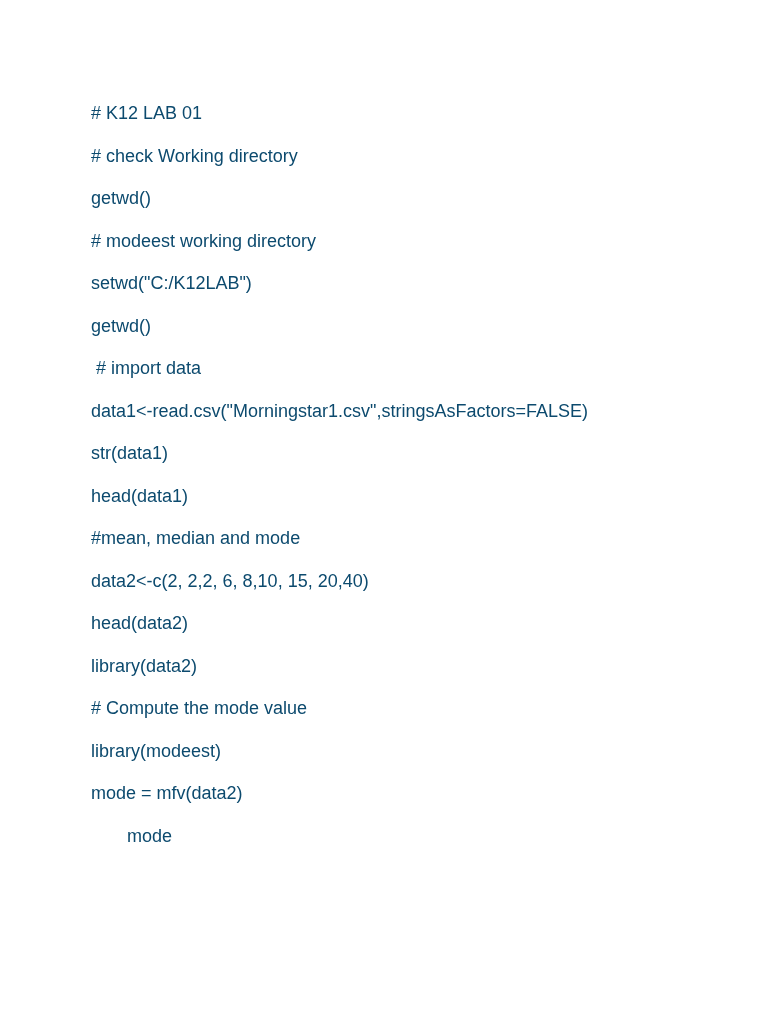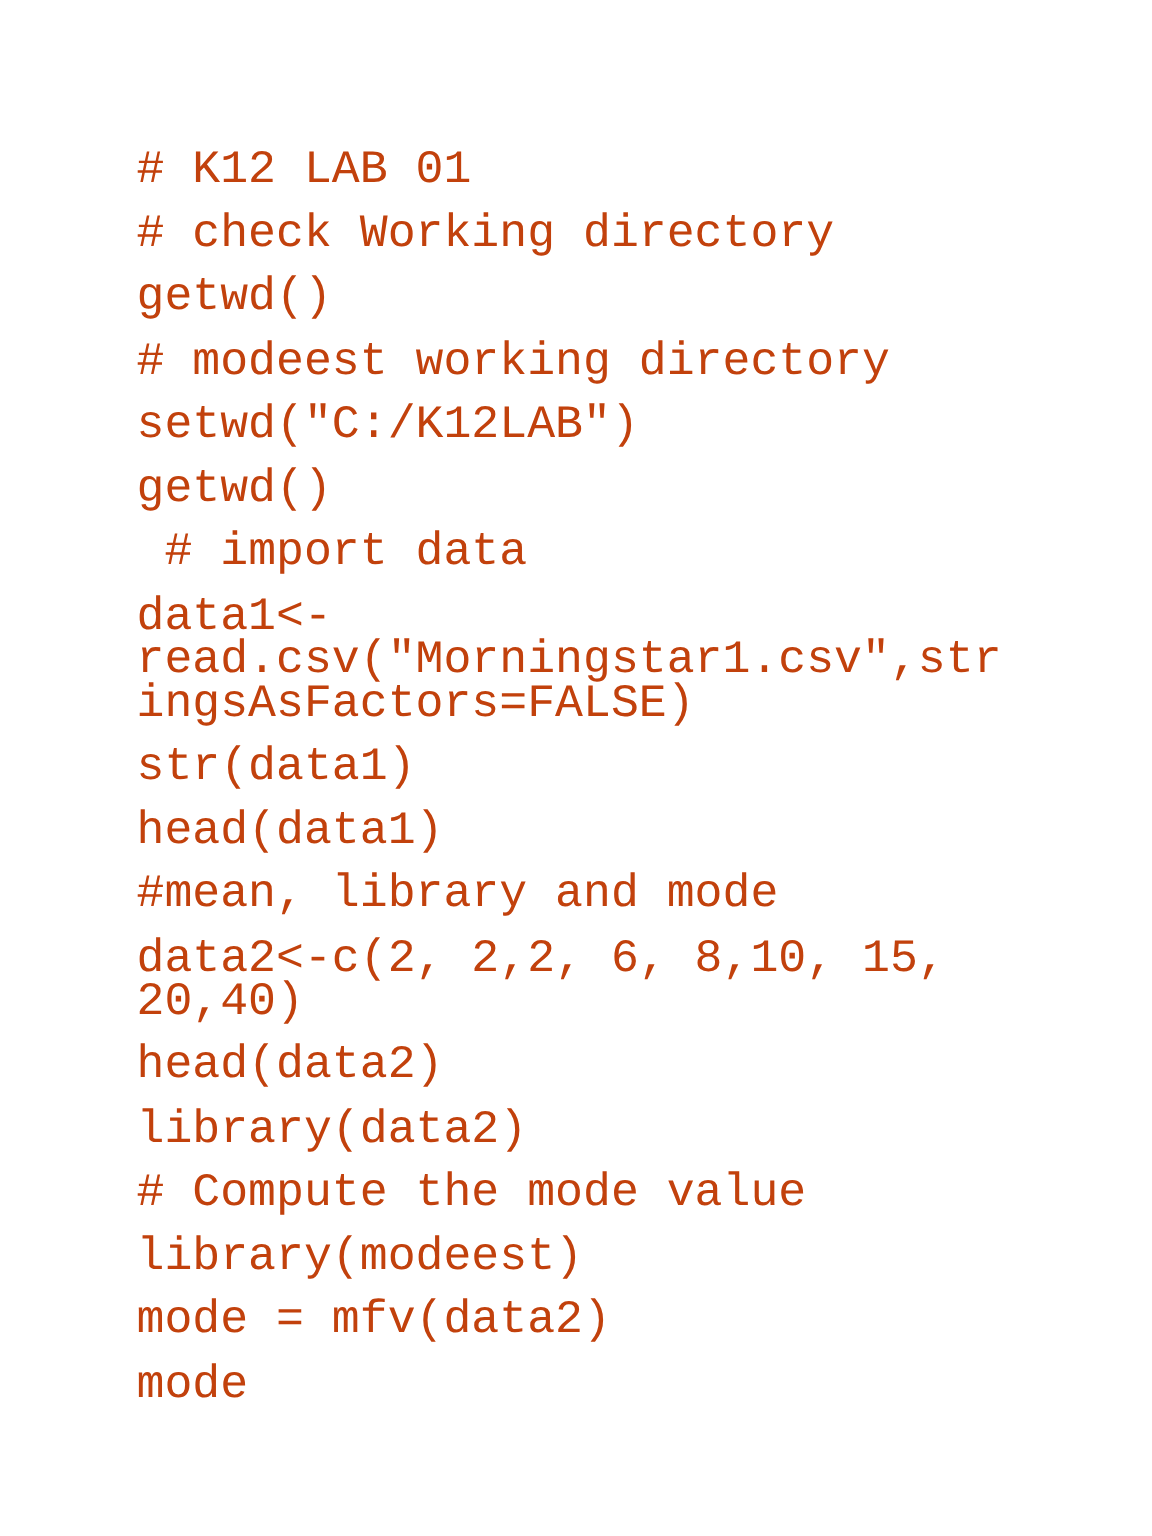--- a/index.html
+++ b/index.html
@@ -22,51 +22,52 @@
     box-sizing: border-box;
     overflow: hidden;
   }
   #code-block {
     position: absolute;
     left: 91px;
     top: 99px;
     width: 586px;
   }
   .code-line {
-    font-family: Liberation Mono, monospace;
-    font-size: 31px;
+    font-family: Liberation Sans, sans-serif;
+    font-size: 18px;
     line-height: 29px;
-    color: #c2410c;
+    color: #0c4a6e;
     margin: 0 0 13.5px 0;
     white-space: pre-wrap;
     word-break: break-word;
     overflow-wrap: break-word;
     letter-spacing: 0px;
   }
   .code-line:last-child {
     margin-bottom: 0;
+    margin-left: 36px;
   }
 </style>
 </head>
 <body>
 
 <div id="page">
   <div id="code-block">
 
     <p class="code-line"># K12 LAB 01</p>
     <p class="code-line"># check Working directory</p>
     <p class="code-line">getwd()</p>
     <p class="code-line"># modeest working directory</p>
     <p class="code-line">setwd("C:/K12LAB")</p>
     <p class="code-line">getwd()</p>
     <p class="code-line"> # import data</p>
     <p class="code-line">data1&lt;-read.csv("Morningstar1.csv",stringsAsFactors=FALSE)</p>
     <p class="code-line">str(data1)</p>
     <p class="code-line">head(data1)</p>
-    <p class="code-line">#mean, library and mode</p>
+    <p class="code-line">#mean, median and mode</p>
     <p class="code-line">data2&lt;-c(2, 2,2, 6, 8,10, 15, 20,40)</p>
     <p class="code-line">head(data2)</p>
     <p class="code-line">library(data2)</p>
     <p class="code-line"># Compute the mode value</p>
     <p class="code-line">library(modeest)</p>
     <p class="code-line">mode = mfv(data2)</p>
     <p class="code-line">mode</p>
 
   </div>
 </div>

